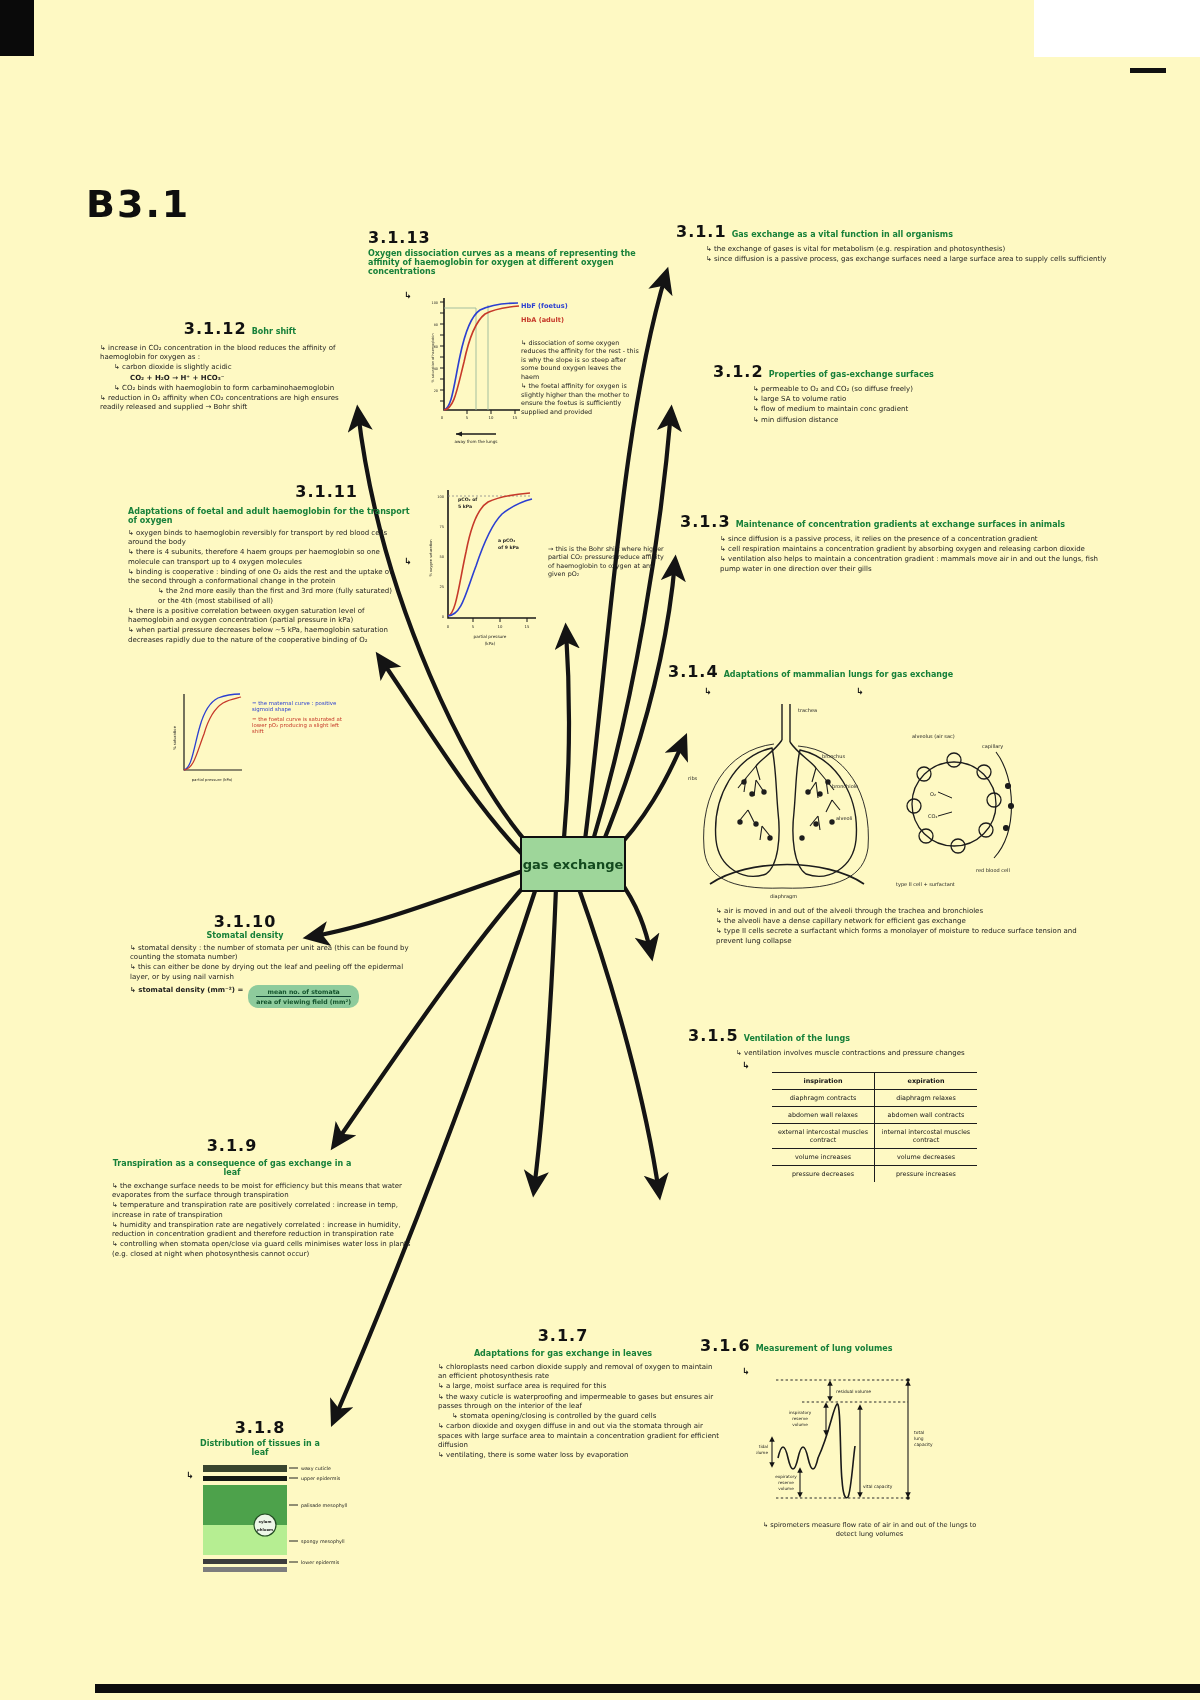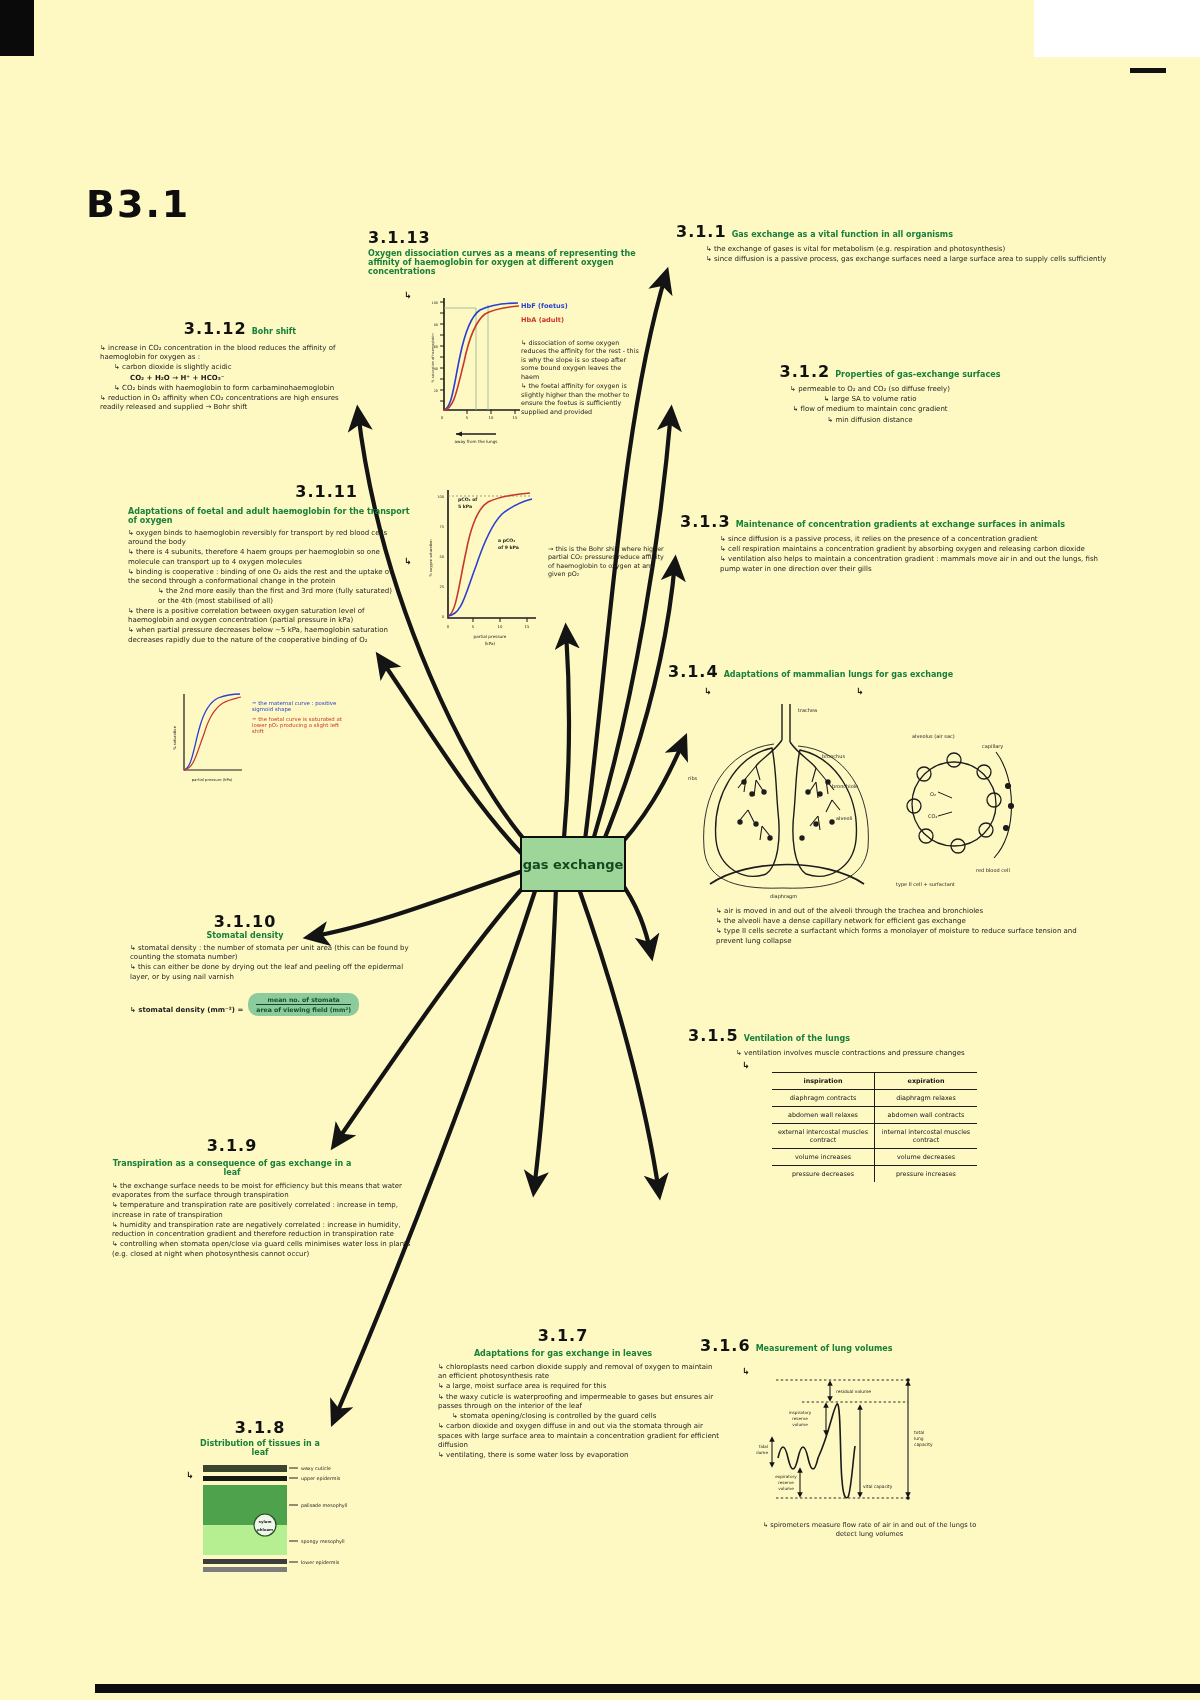--- a/index.html
+++ b/index.html
@@ -168,21 +168,21 @@
 
   <div class="abs sec" style="left:676px;top:222px;width:460px;">
     <span class="num">3.1.1</span>
     <span class="gt">Gas exchange as a vital function in all organisms</span>
     <div style="margin:4px 0 0 30px;width:420px;">
       <div class="bl">↳ the exchange of gases is vital for metabolism (e.g. respiration and photosynthesis)</div>
       <div class="bl">↳ since diffusion is a passive process, gas exchange surfaces need a large surface area to supply cells sufficiently</div>
     </div>
   </div>
 
-  <div class="abs sec" style="left:680px;top:362px;width:420px;text-align:center;">
+  <div class="abs sec" style="left:713px;top:362px;width:420px;">
     <span class="num">3.1.2</span>
     <span class="gt">Properties of gas-exchange surfaces</span>
     <div style="margin:4px 0 0 40px;width:300px;">
       <div class="bl">↳ permeable to O₂ and CO₂ (so diffuse freely)</div>
       <div class="bl">↳ large SA to volume ratio</div>
       <div class="bl">↳ flow of medium to maintain conc gradient</div>
       <div class="bl">↳ min diffusion distance</div>
     </div>
   </div>
 
@@ -307,21 +307,21 @@
   </div>
 
   <div class="abs sec" style="left:130px;top:912px;width:300px;">
     <div style="text-align:center;width:230px;">
       <div class="num">3.1.10</div>
       <div class="gt">Stomatal density</div>
     </div>
     <div style="margin-top:4px;width:290px;">
       <div class="bl">↳ stomatal density : the number of stomata per unit area (this can be found by counting the stomata number)</div>
       <div class="bl">↳ this can either be done by drying out the leaf and peeling off the epidermal layer, or by using nail varnish</div>
-      <div style="display:flex;align-items:flex-end;gap:5px;margin-top:11px;">
+      <div style="display:flex;align-items:flex-start;gap:5px;margin-top:3px;">
         <span class="bl" style="font-weight:bold;">↳ stomatal density (mm⁻²) =</span>
         <span class="pill">
           <span class="top" style="display:block;">mean no. of stomata</span>
           <span class="bot" style="display:block;">area of viewing field (mm²)</span>
         </span>
       </div>
     </div>
   </div>
 
   <div class="abs sec" style="left:128px;top:482px;width:290px;">

